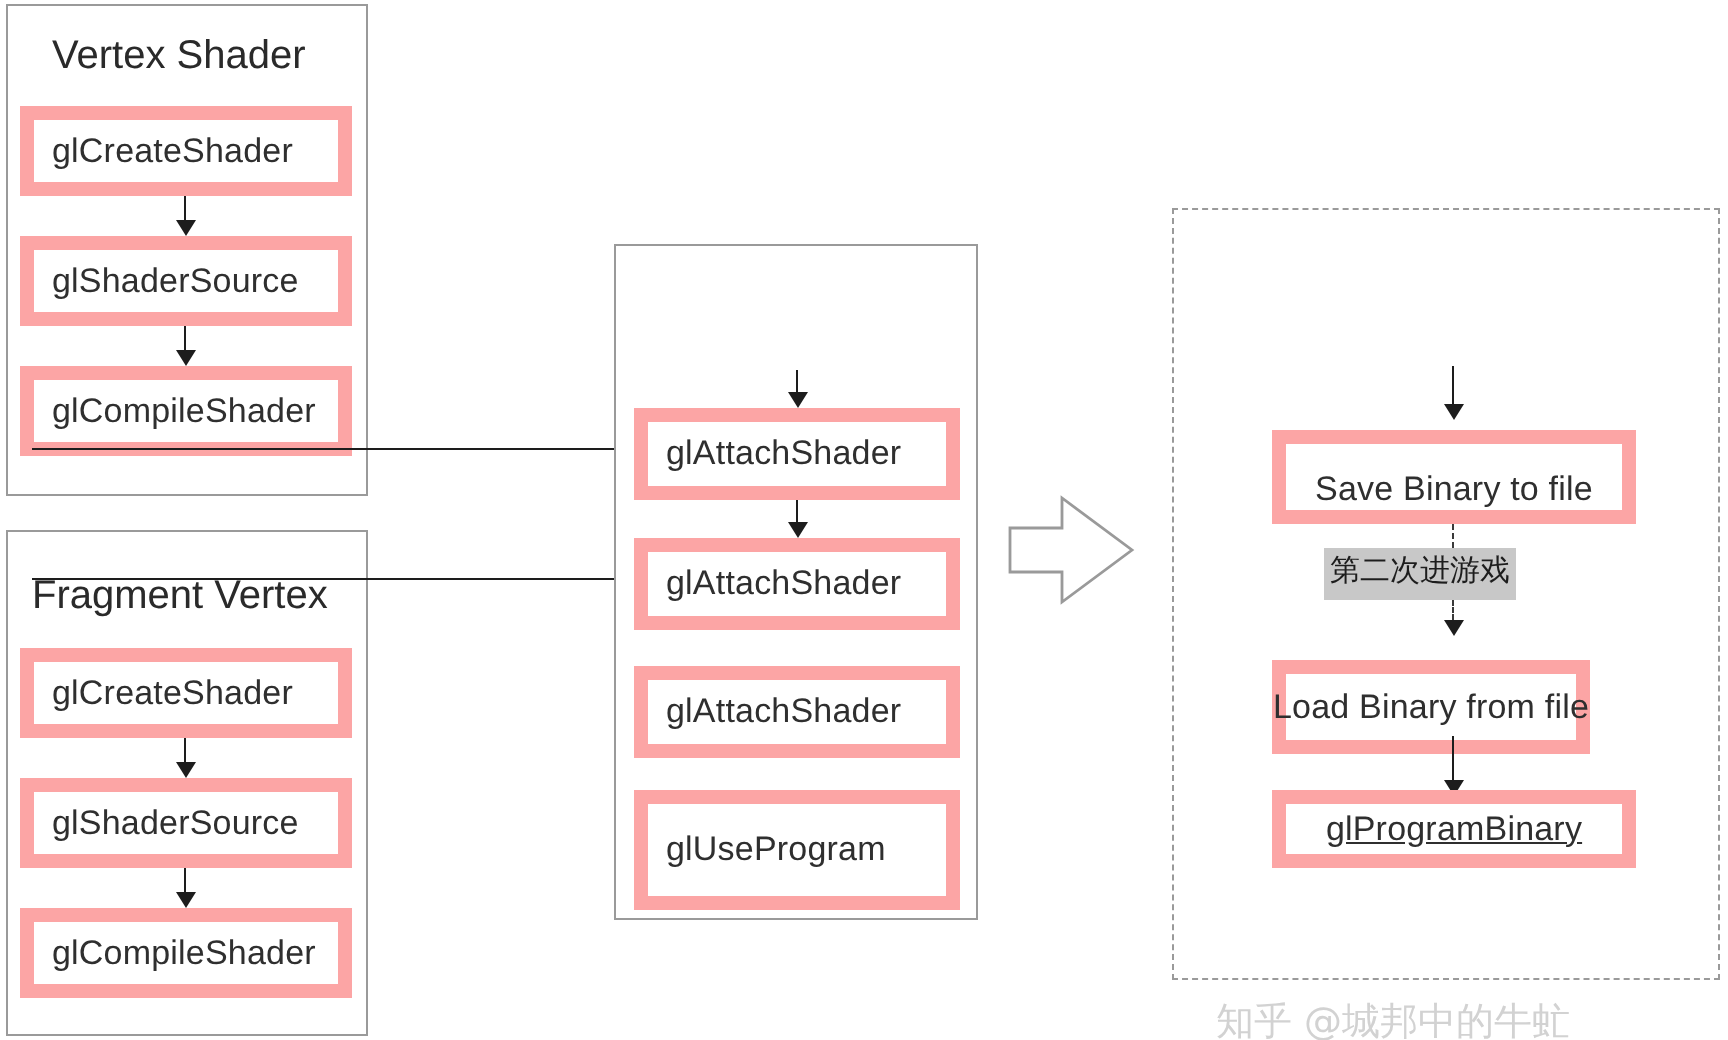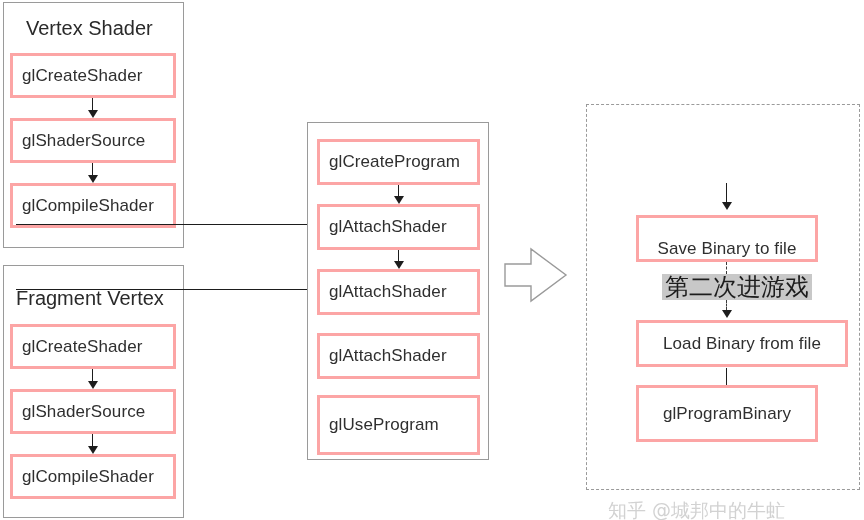--- a/index.html
+++ b/index.html
@@ -37,21 +37,21 @@
     font-size: 20px;
     color: #2a2a2a;
     line-height: 1;
     white-space: nowrap;
   }
 
   
   .node {
     position: absolute;
     box-sizing: border-box;
-    border: 3px solid #fca5a5;
+    border: 7px solid #fca5a5;
     background: #ffffff;
     display: flex;
     align-items: center;
     justify-content: flex-start;
     padding-left: 9px;
     font-size: 17px;
     color: #2f2f2f;
     white-space: nowrap;
     letter-spacing: 0.1px;
   }
@@ -89,25 +89,25 @@
     border-top: 5px solid transparent;
     border-bottom: 5px solid transparent;
     border-left: 8px solid #1d1d1d;
   }
 
   
   .hl-label {
     position: absolute;
     background: #c8c8c8;
     color: #1d1d1d;
-    font-size: 24px;
+    font-size: 15px;
     line-height: 24px;
     padding: 1px 3px;
     white-space: nowrap;
-    font-family: Liberation Sans, sans-serif;
+    font-family: Liberation Mono, monospace;
   }
 
   
   .block-arrow {
     position: absolute;
   }
 
   
   .watermark {
     position: absolute;
@@ -162,23 +162,20 @@
   </div>
 
   <div class="hline" style="left:16px; top:224px; width:297px;"></div>
   <div class="arrowhead-right" style="left:309px; top:220px;"></div>
 
   <div class="hline" style="left:16px; top:289px; width:297px;"></div>
   <div class="arrowhead-right" style="left:309px; top:285px;"></div>
 
   <div class="panel" style="left:307px; top:122px; width:182px; height:338px;"></div>
 
-  <div class="node" style="left:317px; top:139px; width:163px; height:46px;">
-    <span>glCreateProgram</span>
-  </div>
   <div class="vline" style="left:398px; top:185px; height:11px;"></div>
   <div class="arrowhead-down" style="left:394px; top:196px;"></div>
 
   <div class="node" style="left:317px; top:204px; width:163px; height:46px;">
     <span>glAttachShader</span>
   </div>
   <div class="vline" style="left:398px; top:250px; height:11px;"></div>
   <div class="arrowhead-down" style="left:394px; top:261px;"></div>
 
   <div class="node" style="left:317px; top:269px; width:163px; height:46px;">
@@ -207,25 +204,25 @@
   <div class="node center-text" style="left:636px; top:215px; width:182px; height:47px;align-items:flex-end;">
     <span>Save Binary to file</span>
   </div>
 
   <div class="vline dashed" style="left:726px; top:262px; height:12px;"></div>
   <div class="vline dashed" style="left:726px; top:300px; height:10px;"></div>
   <div class="arrowhead-down" style="left:722px; top:310px;"></div>
 
   <div class="hl-label" style="left:662px; top:274px;">第二次进游戏</div>
 
-  <div class="node center-text" style="left:636px; top:320px; width:212px; height:47px;">
+  <div class="node center-text" style="left:636px; top:330px; width:159px; height:47px;">
     <span>Load Binary from file</span>
   </div>
   <div class="vline" style="left:726px; top:368px; height:22px;"></div>
   <div class="arrowhead-down" style="left:722px; top:390px;"></div>
 
-  <div class="node center-text" style="left:636px; top:385px; width:182px; height:57px;">
+  <div class="node center-text" style="left:636px; top:395px; width:182px; height:39px;text-decoration:underline;">
     <span>glProgramBinary</span>
   </div>
 
   <div class="watermark" style="left:608px; top:484px;margin-top:14px;">知乎 @城邦中的牛虻</div>
 
 </div>
 
 </body></html>

